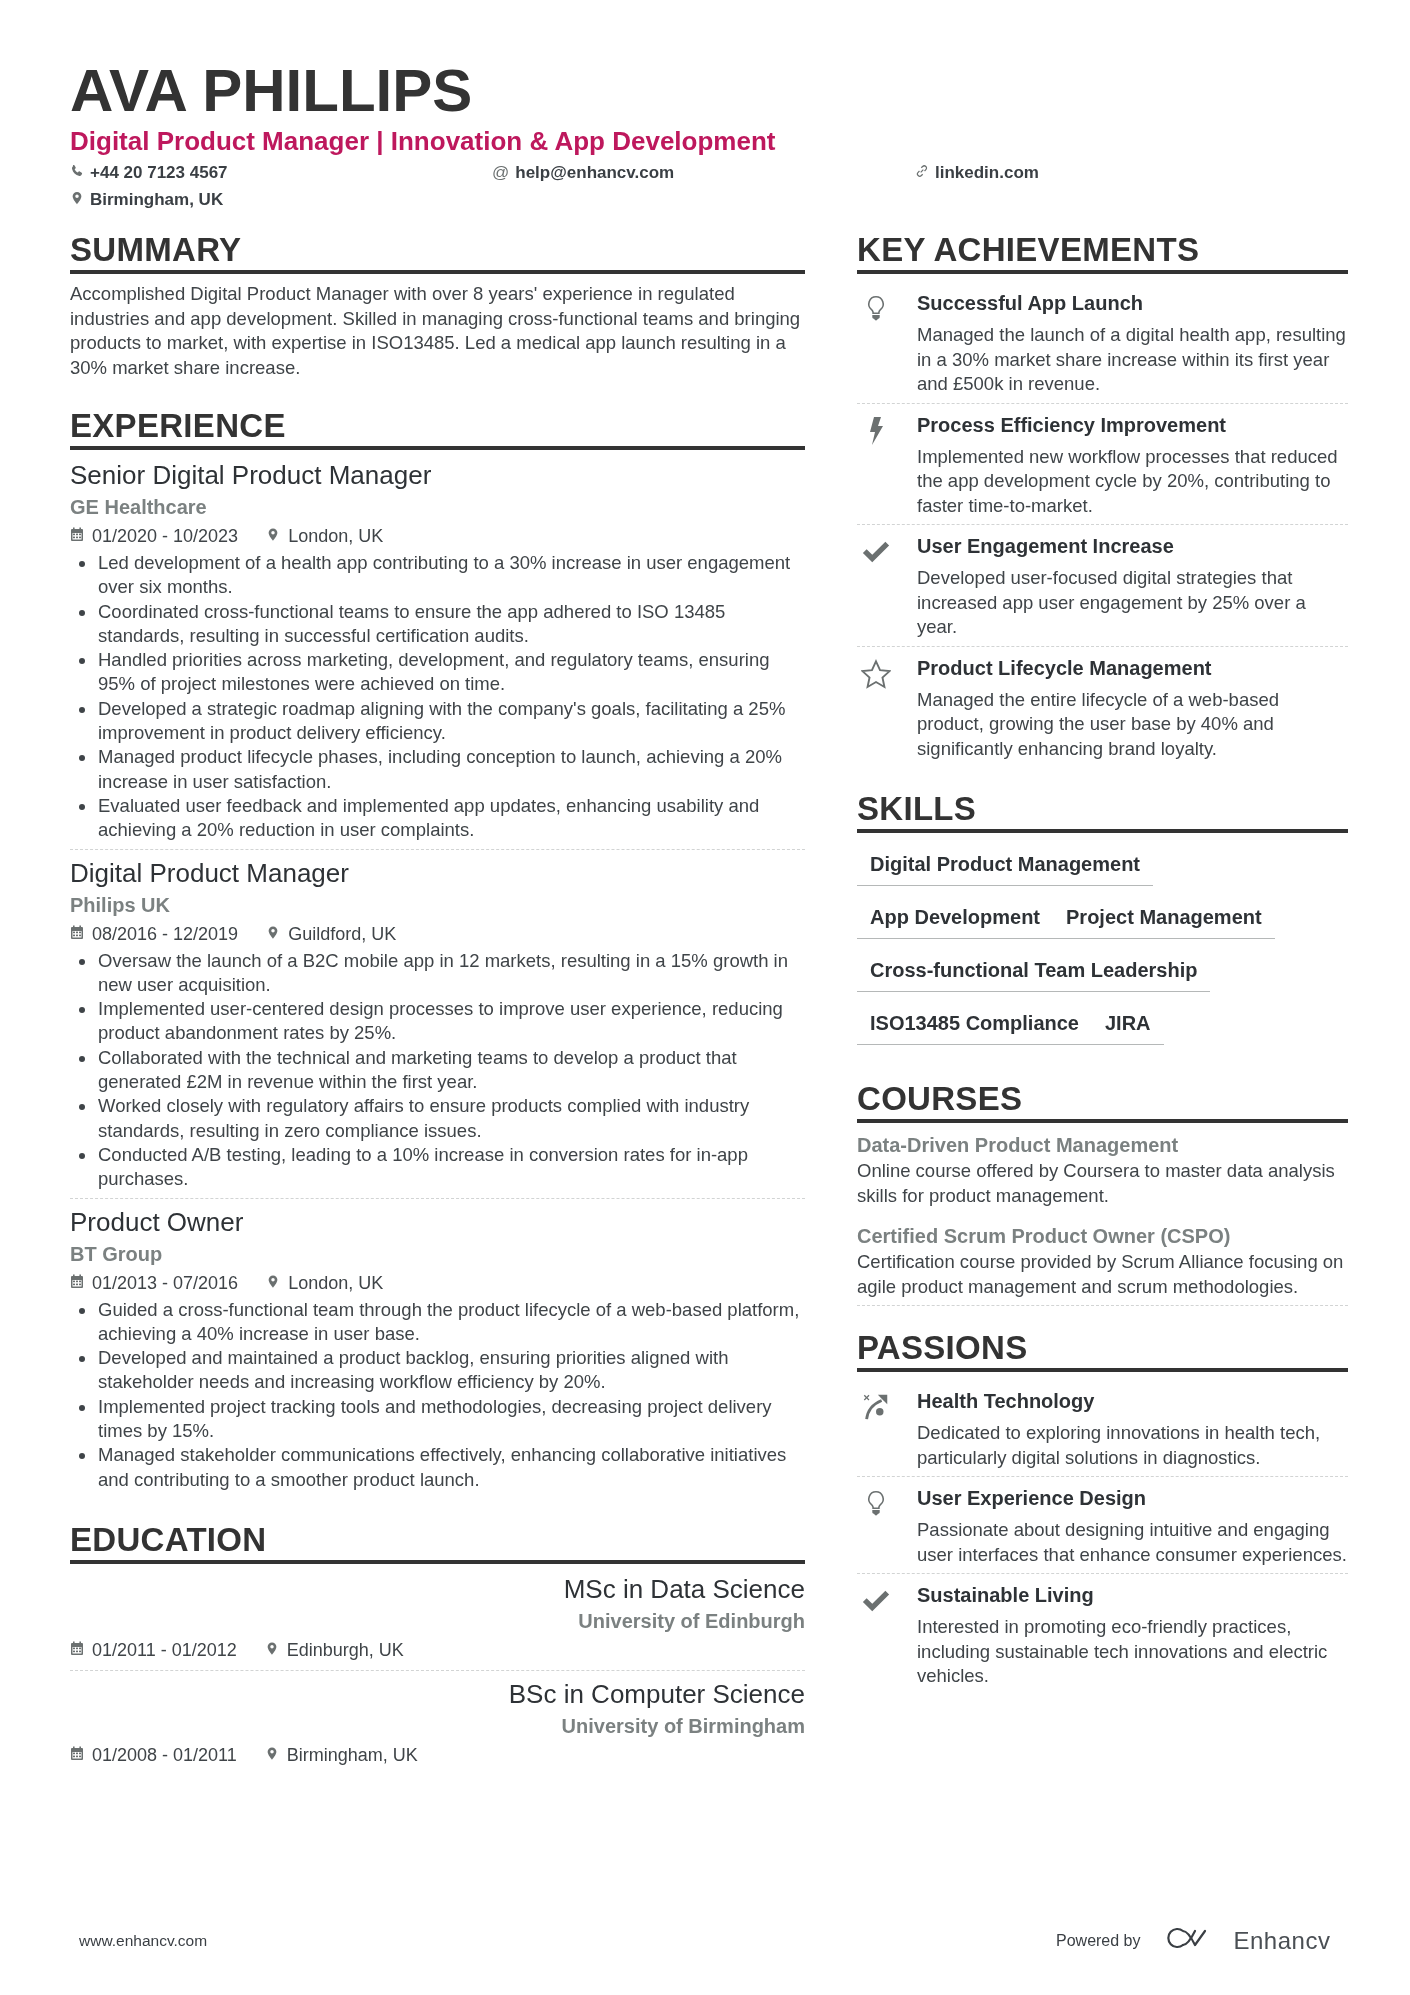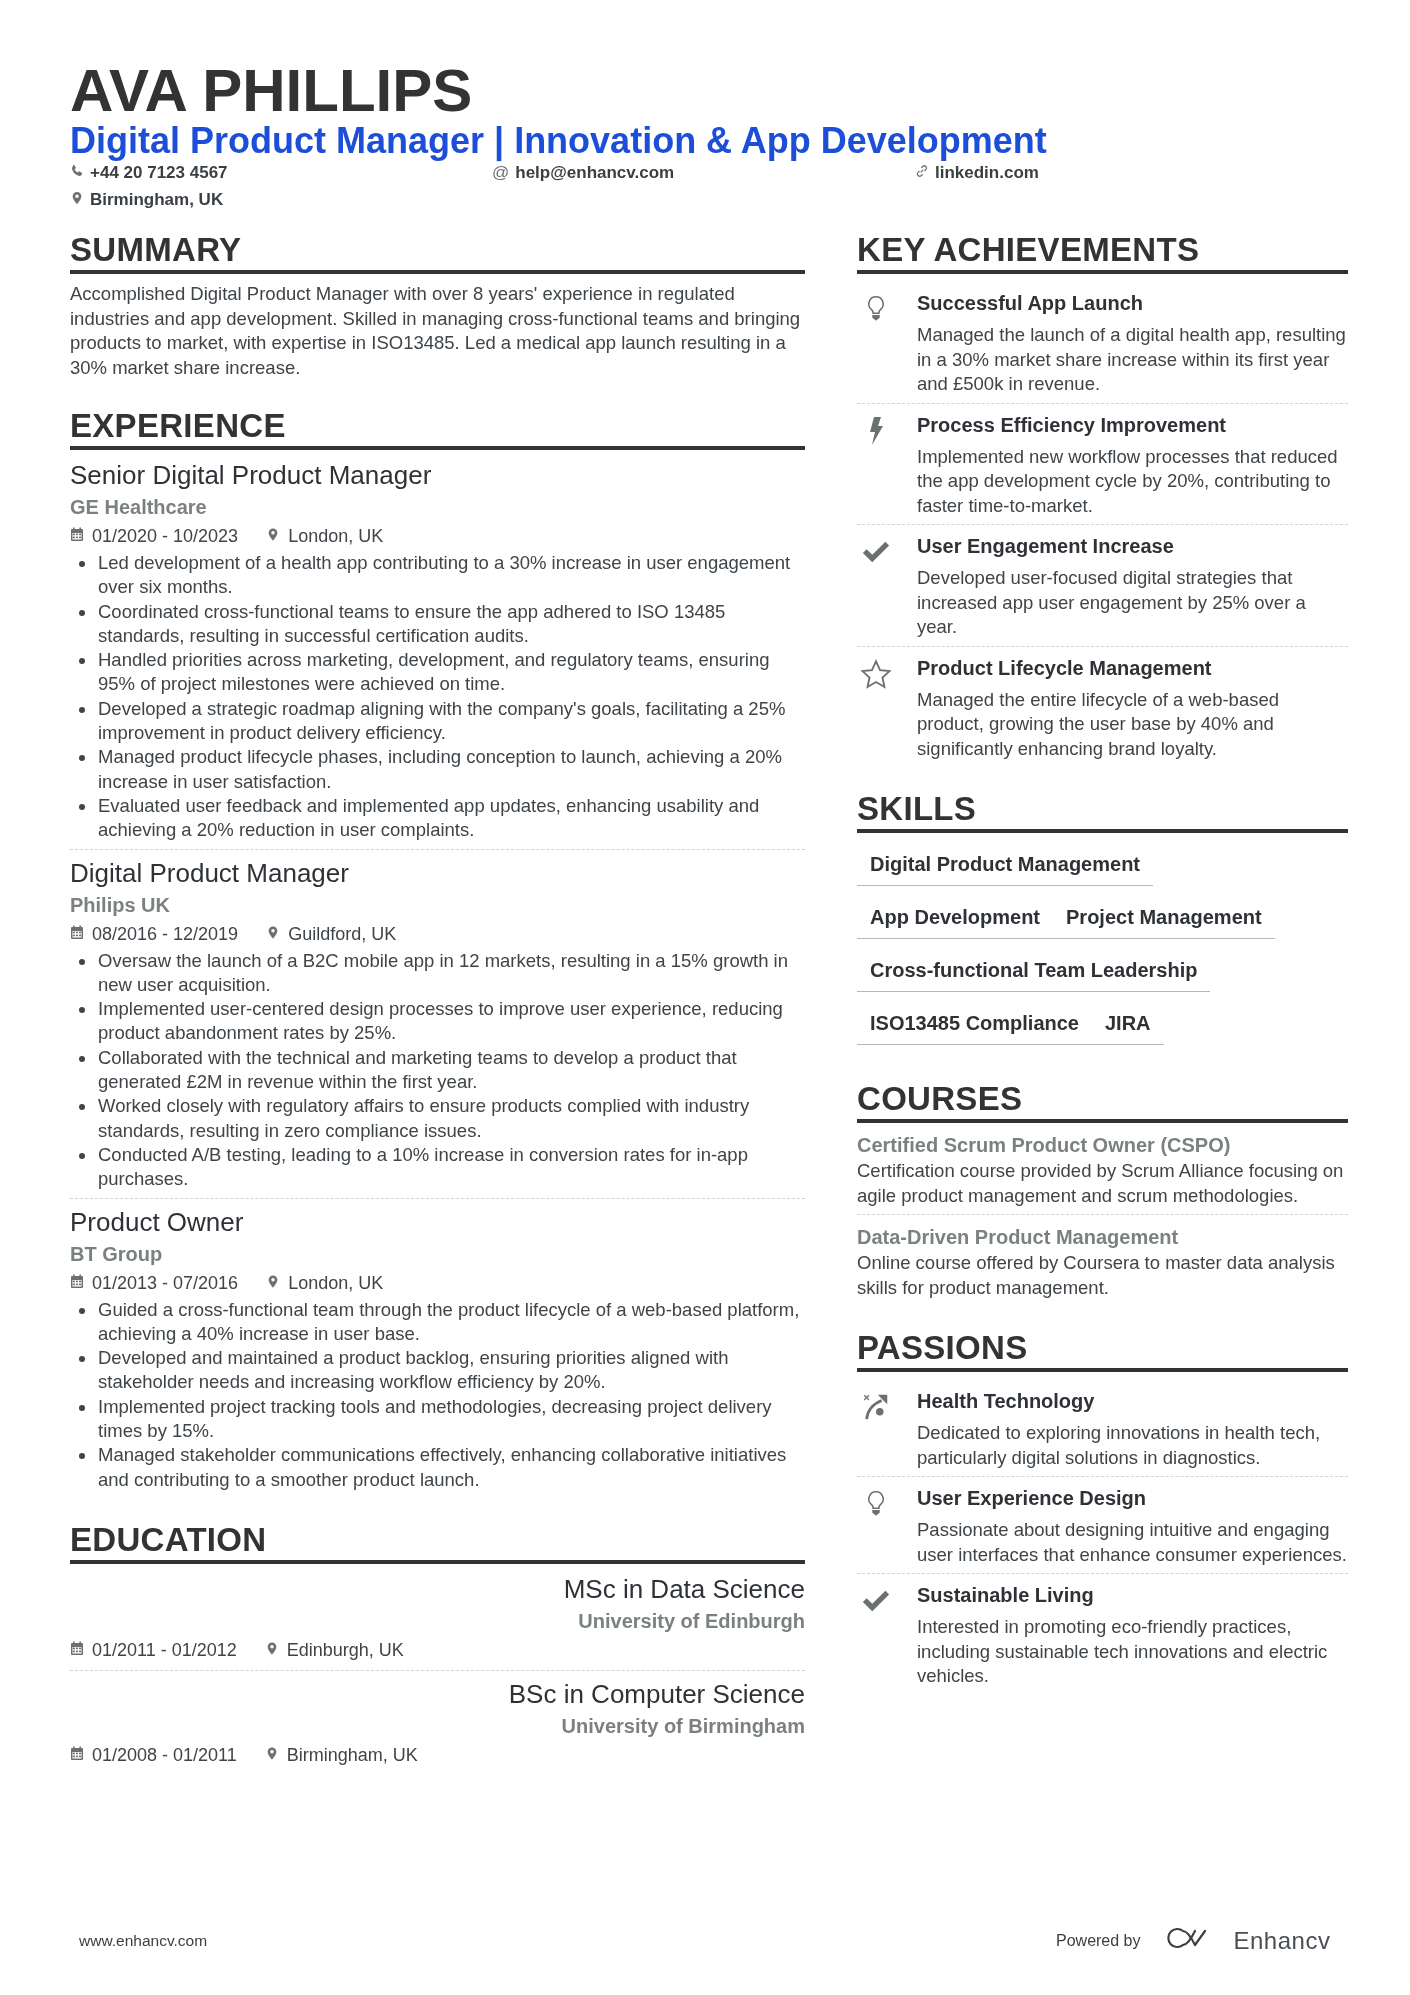--- a/index.html
+++ b/index.html
@@ -1,21 +1,21 @@
 <!DOCTYPE html>
 <html><head>
 <meta charset="utf-8">
 <style>
   * { box-sizing: border-box; margin: 0; padding: 0; }
   html, body { width: 1410px; height: 1995px; background: #ffffff; }
   body { position: relative; font-family: "Liberation Sans", sans-serif; color: #3a3f44; overflow: hidden; }
 
   .header { position: absolute; left: 70px; top: 56px; width: 1280px; }
   .name { font-size: 60px; font-weight: bold; color: #333333; line-height: 70px; letter-spacing: 0px; }
-  .subtitle { font-size: 36px; font-weight: bold; color: #1d4ed8; line-height: 34px; margin-top: -2px; }
+  .subtitle { font-size: 26px; font-weight: bold; color: #be185d; line-height: 34px; margin-top: -2px; }
   .contacts { position: relative; height: 60px; margin-top: 2px; }
   .contact { position: absolute; font-size: 17px; font-weight: bold; color: #3a3f44; display: flex; align-items: center; gap: 6px; line-height: 26px; }
   .contact svg { width: 14px; height: 14px; fill: #6b7070; }
 
   .col-left { position: absolute; left: 70px; top: 230px; width: 735px; }
   .col-right { position: absolute; left: 857px; top: 230px; width: 491px; }
 
   .section-title { font-size: 33px; font-weight: bold; color: #333333; line-height: 40px; border-bottom: 4px solid #333333; padding-bottom: 0px; margin-bottom: 8px; letter-spacing: 0.3px; }
   .section { margin-bottom: 22px; }
 
@@ -321,27 +321,27 @@
       <div class="skill">Project Management</div>
       <div class="skill">Cross-functional Team Leadership</div>
       <div style="flex-basis:100%; height:0;"></div>
       <div class="skill">ISO13485 Compliance</div>
       <div class="skill">JIRA</div>
     </div>
   </div>
 
   <div class="section" style="margin-top:-2px;">
     <div class="section-title">COURSES</div>
+    <div class="course last">
+      <div class="course-title">Data-Driven Product Management</div>
+      <div class="body-text">Online course offered by Coursera to master data analysis skills for product management.</div>
+    </div>
     <div class="course">
       <div class="course-title">Certified Scrum Product Owner (CSPO)</div>
       <div class="body-text">Certification course provided by Scrum Alliance focusing on agile product management and scrum methodologies.</div>
-    </div>
-    <div class="course last">
-      <div class="course-title">Data-Driven Product Management</div>
-      <div class="body-text">Online course offered by Coursera to master data analysis skills for product management.</div>
     </div>
   </div>
 
   <div class="section" style="margin-top:20px;">
     <div class="section-title">PASSIONS</div>
 
     <div class="ach">
       <div class="ach-icon"><svg viewBox="0 0 32 32">
             <path d="M3 4l2 2-2 2 1 1 2-2 2 2 1-1-2-2 2-2-1-1-2 2-2-2z"></path>
             <path d="M6 29c1-9 6-16 16-20" fill="none" stroke="#6b7070" stroke-width="3"></path>

